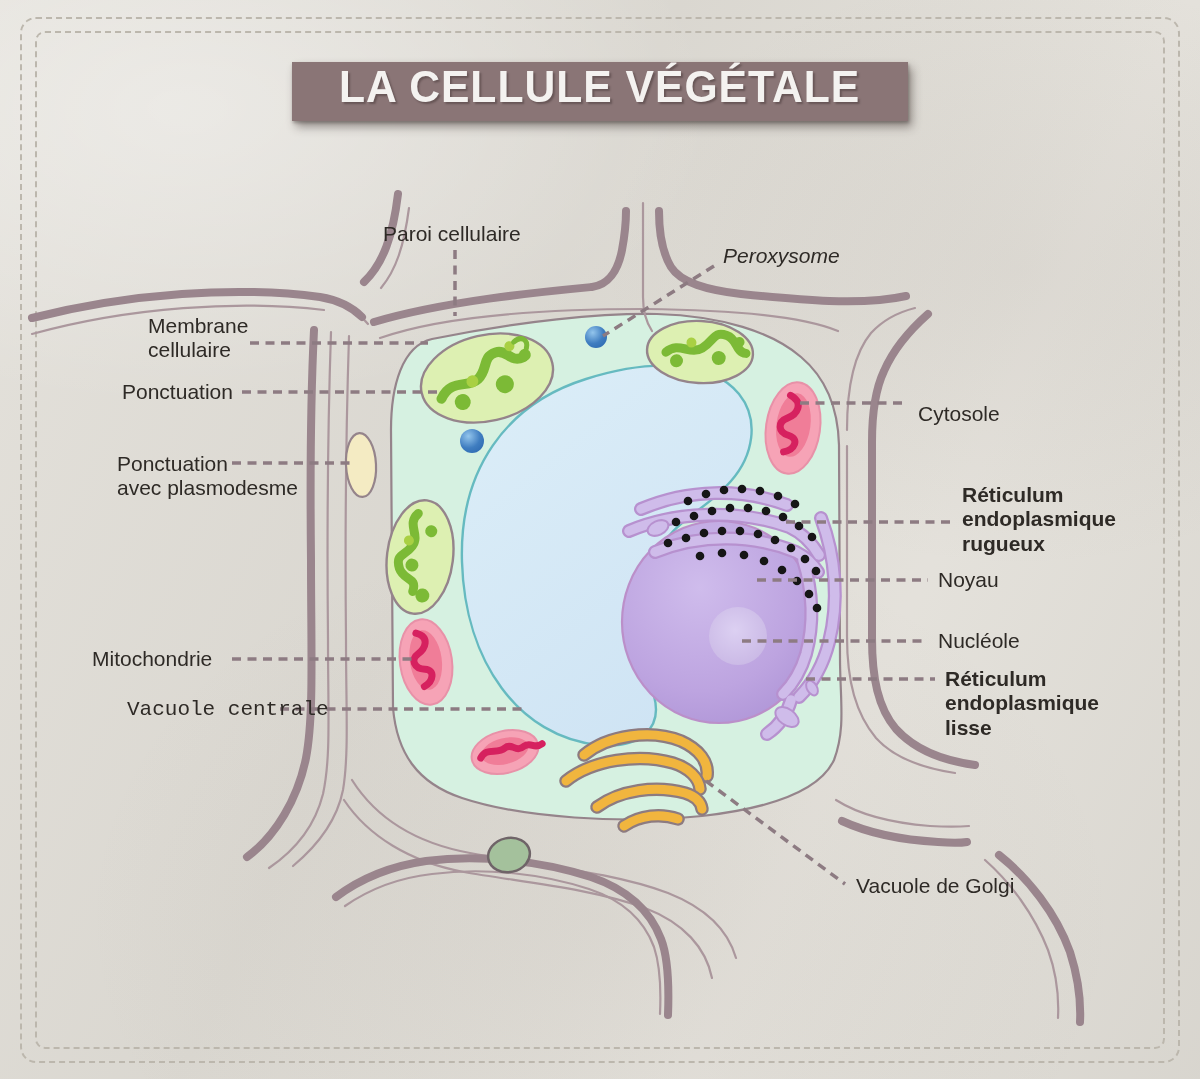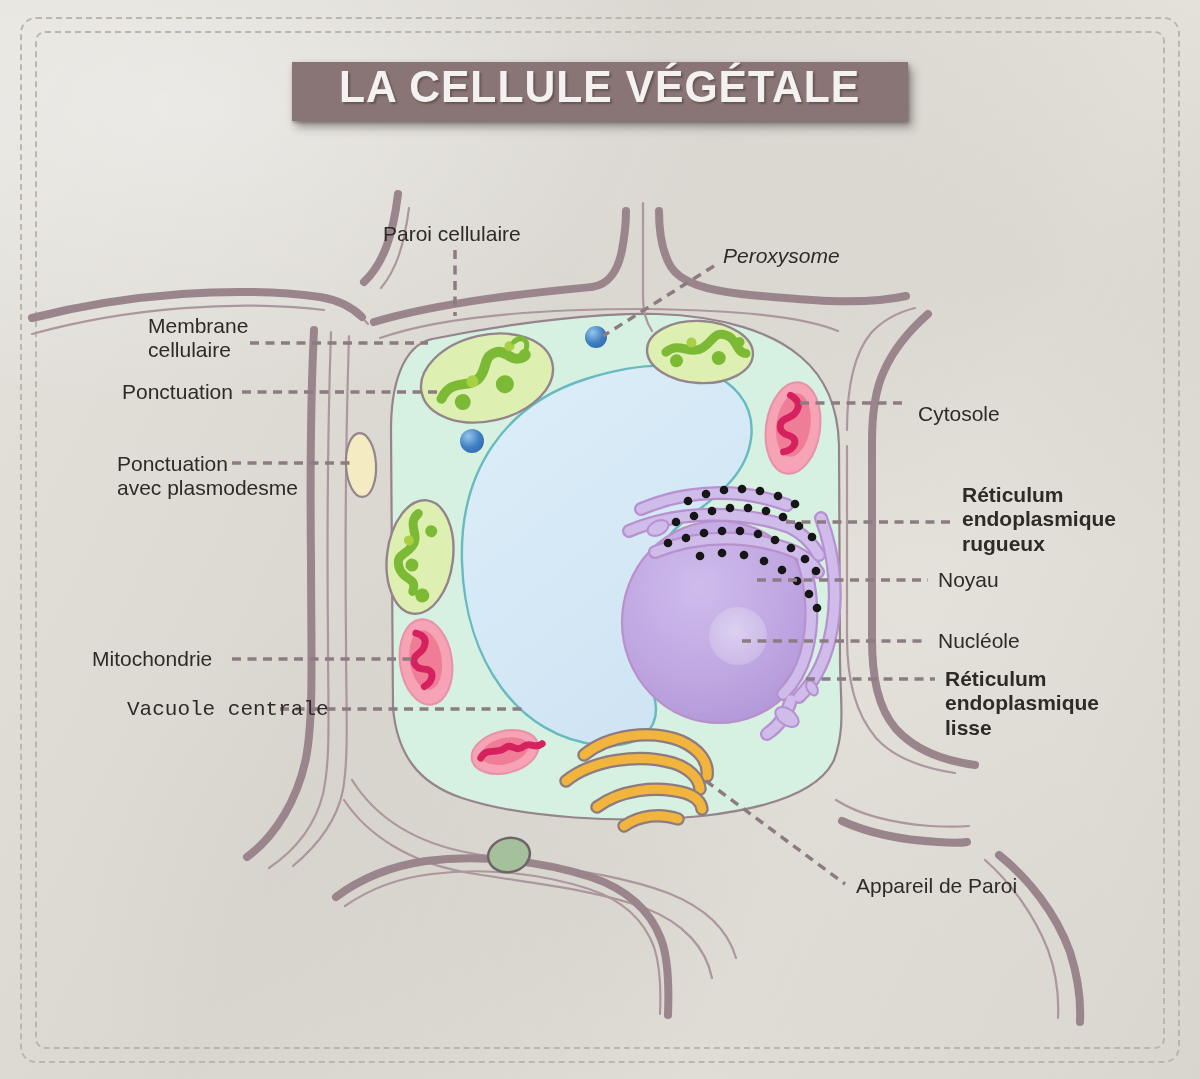--- a/index.html
+++ b/index.html
@@ -269,13 +269,13 @@
 <div class="lbl" style="left:127px;top:698px;font-family:Liberation Mono, monospace;">Vacuole centrale</div>
 <div class="lbl" style="left:918px;top:370px;margin-top:32px;">Cytosole</div>
 <div class="lbl r3" style="left:962px;top:483px;">Réticulum
 endoplasmique
 rugueux</div>
 <div class="lbl" style="left:938px;top:568px;text-align:right;">Noyau</div>
 <div class="lbl" style="left:938px;top:629px;">Nucléole</div>
 <div class="lbl r3" style="left:945px;top:667px;">Réticulum
 endoplasmique
 lisse</div>
-<div class="lbl" style="left:856px;top:874px;">Appareil de Paroi</div>
+<div class="lbl" style="left:856px;top:874px;">Vacuole de Golgi</div>
 
 </body></html>

